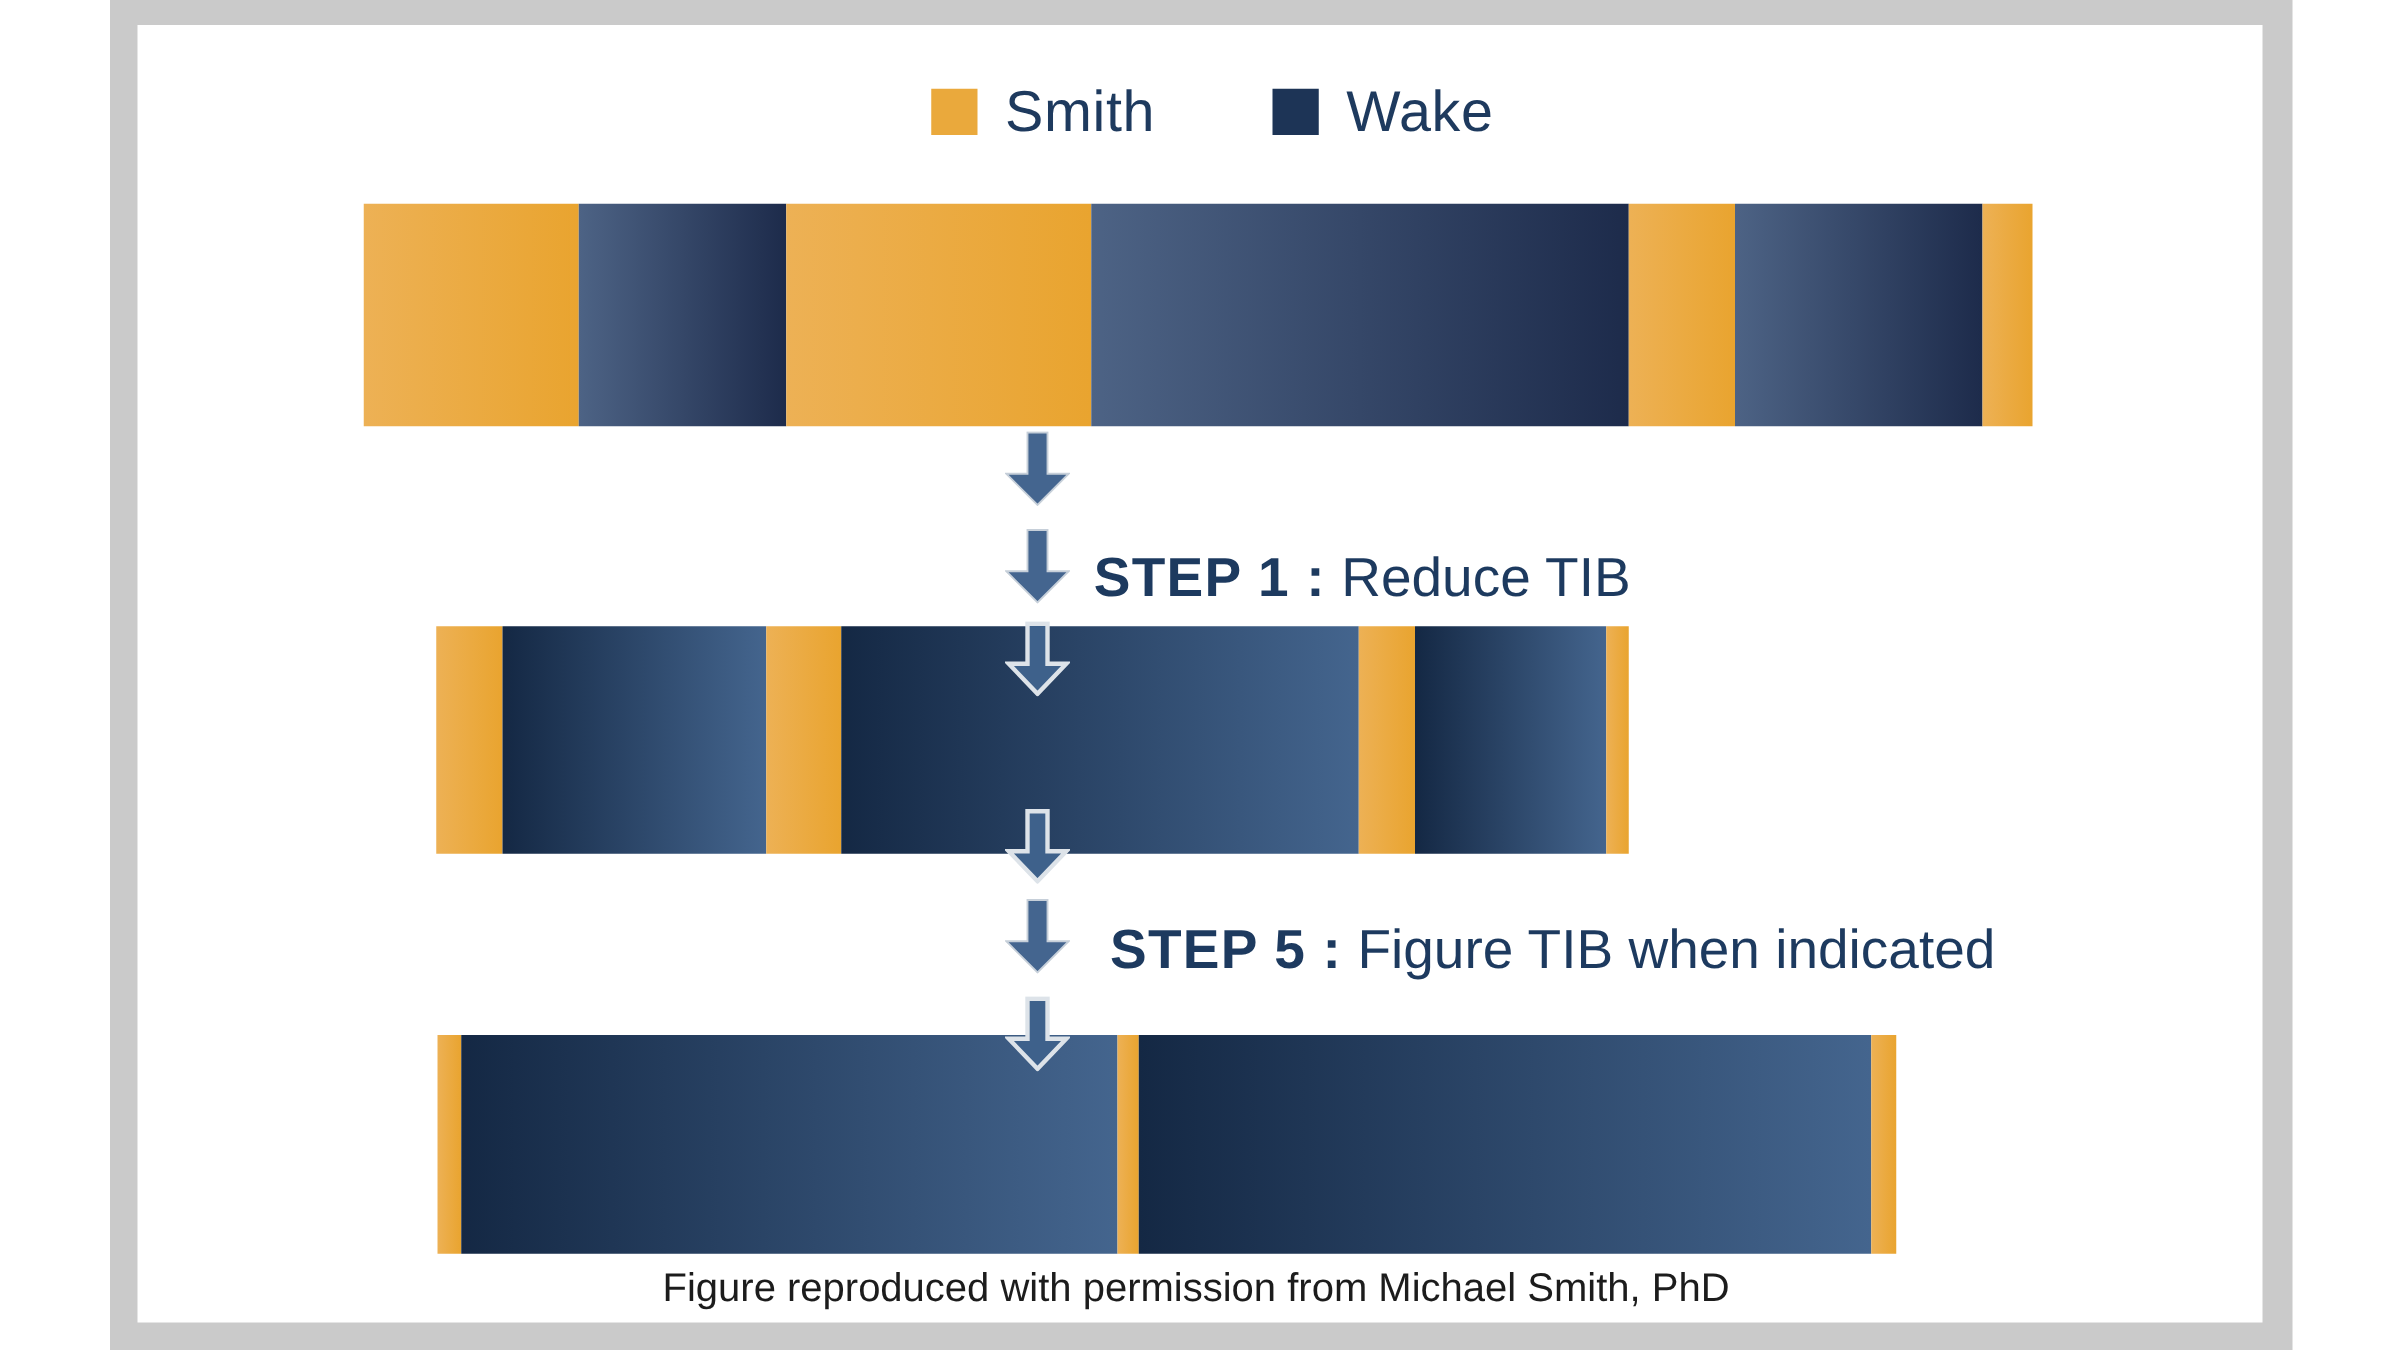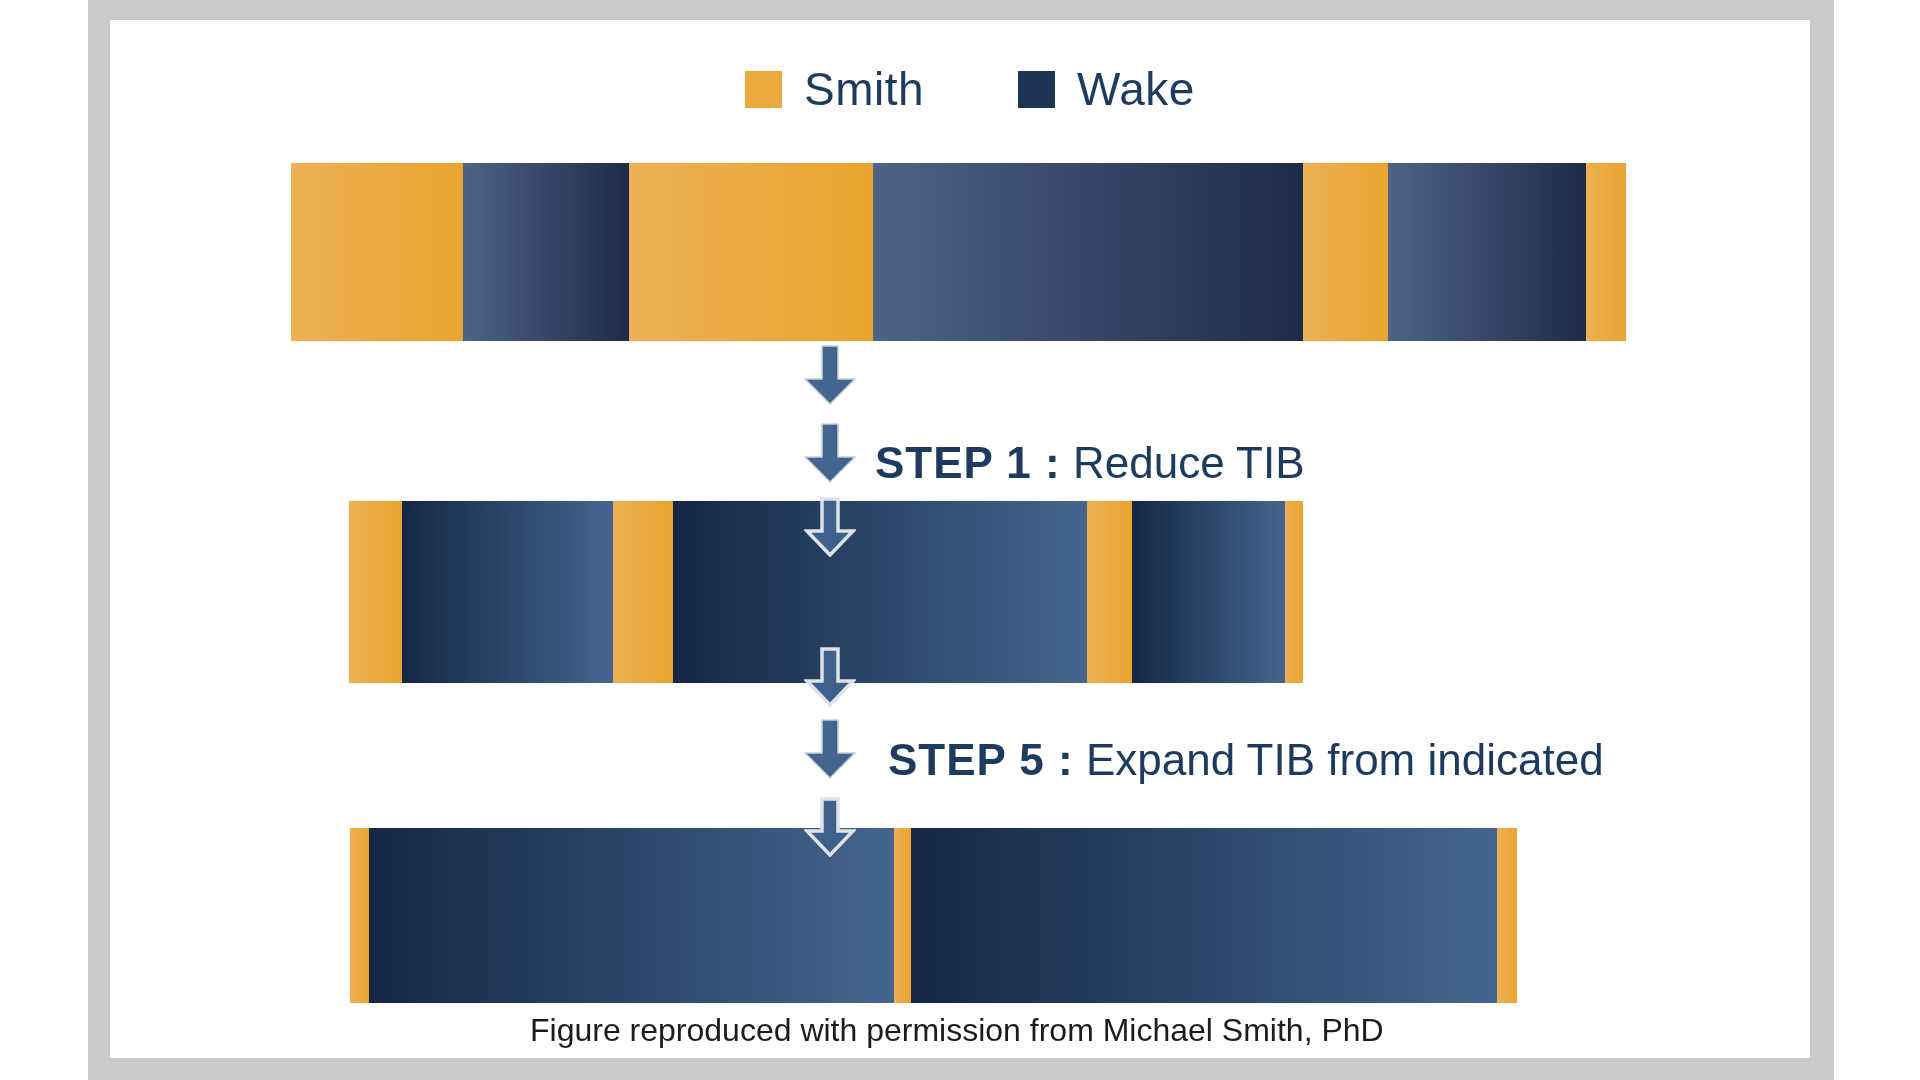--- a/index.html
+++ b/index.html
@@ -114,17 +114,17 @@
         <polygon points="18,2 34,2 34,34 49,34 26,58 3,34 18,34" fill="#3e618b" stroke="#dde3e9" stroke-width="3.5"></polygon>
       </svg>
   </div>
 
   <div class="step-label step1">
     <b>STEP 1 :</b>
     <span>Reduce TIB</span>
   </div>
   <div class="step-label step2">
     <b>STEP 5 :</b>
-    <span>Expand TIB from indicated</span>
+    <span>Figure TIB when indicated</span>
   </div>
 
   <div class="caption">Figure reproduced with permission from Michael Smith, PhD</div>
 </div>
 
 </body></html>

